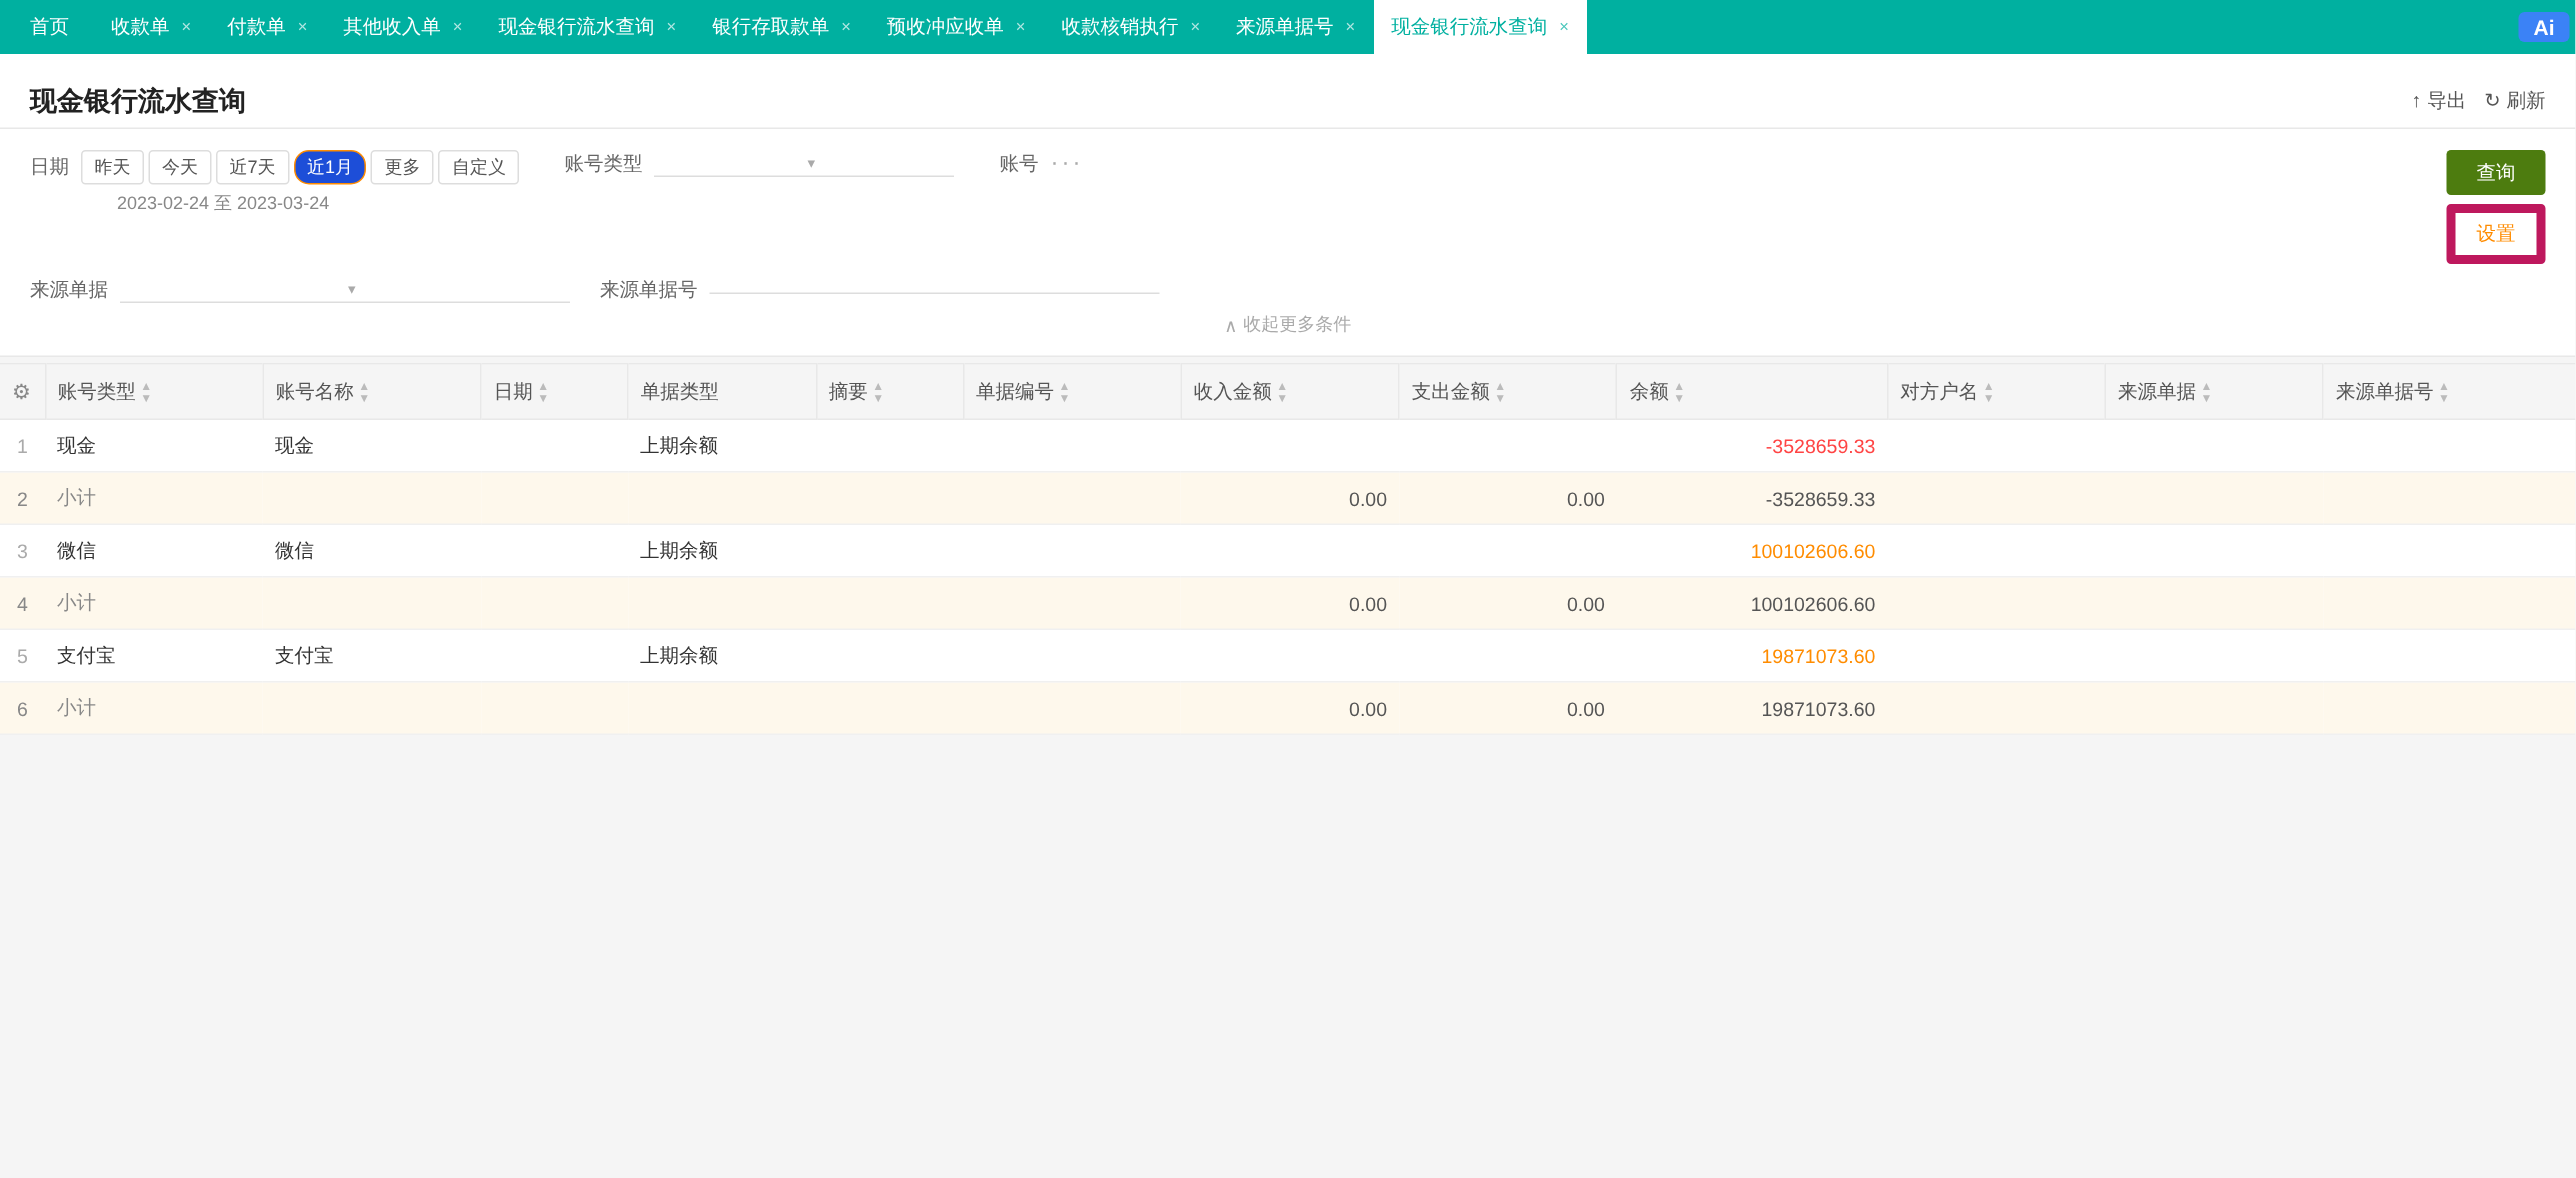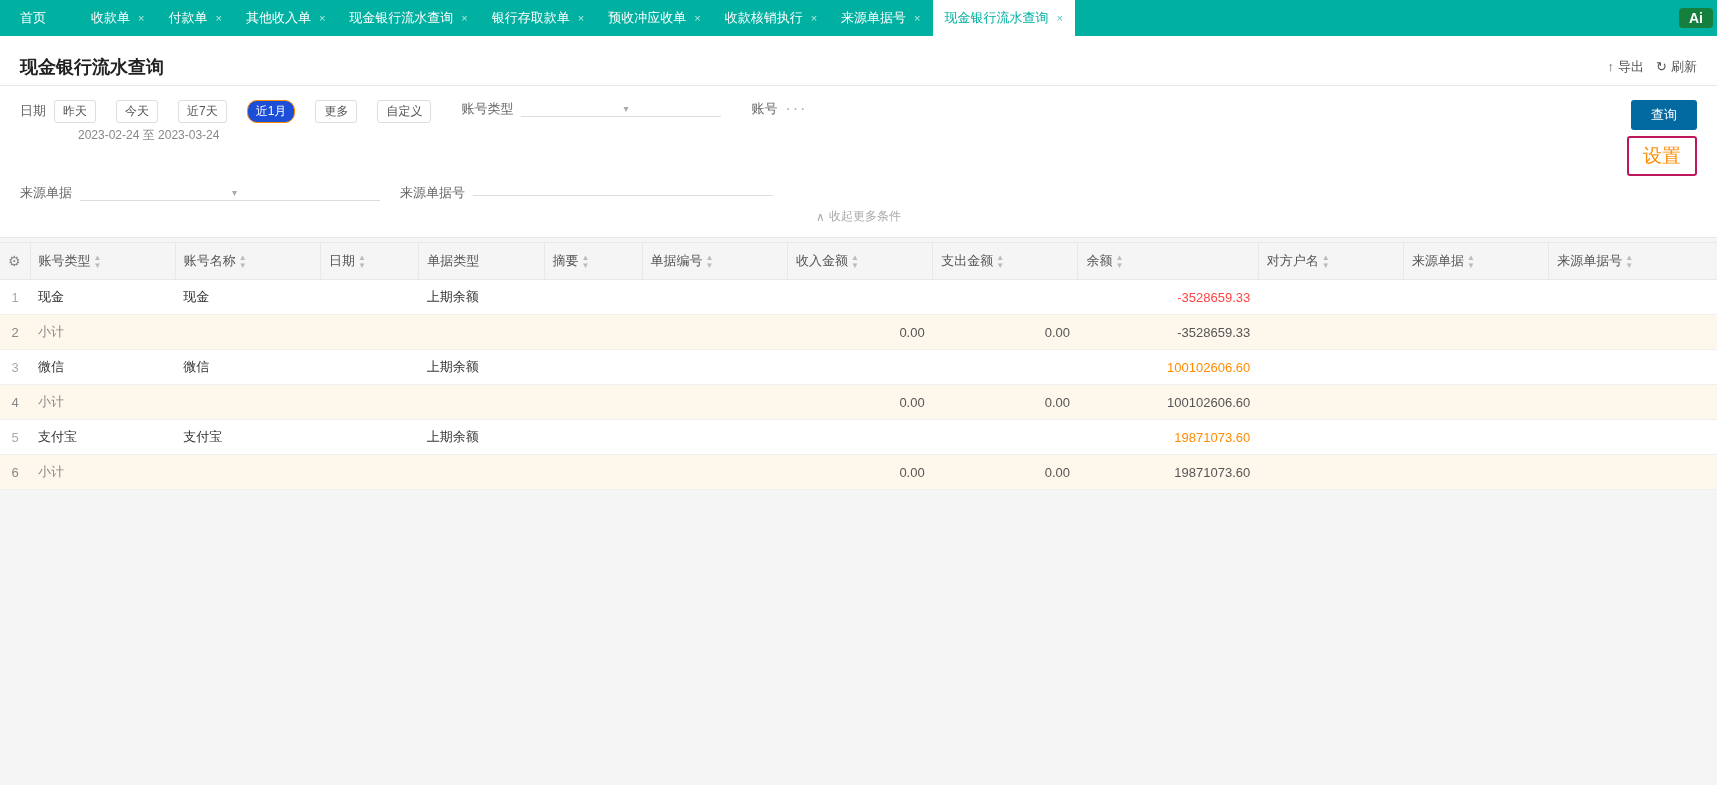--- a/index.html
+++ b/index.html
@@ -75,21 +75,21 @@
       padding: 14px 20px 10px 20px;
       border-bottom: 1px solid #e8e8e8;
     }
     .filter-label {
       color: #666;
       white-space: nowrap;
       font-size: 13px;
     }
     .date-btns {
       display: flex;
-      gap: 20px;
+      gap: 3px;
       align-items: center;
     }
     .date-btn {
       padding: 2px 8px;
       border: 1px solid #ddd;
       border-radius: 3px;
       cursor: pointer;
       font-size: 12px;
       color: #555;
       background: #fff;
@@ -119,37 +119,37 @@
       color: #333;
     }
     .more-dots {
       color: #aaa;
       cursor: pointer;
       font-size: 16px;
       letter-spacing: 2px;
     }
 
     .query-btn {
-      background: #0369a1;
+      background: #4d7c0f;
       color: #fff;
       border: none;
       padding: 6px 20px;
       border-radius: 3px;
       cursor: pointer;
       font-size: 13px;
       margin-left: auto;
     }
     .settings-btn {
       background: #fff;
       color: #ff8c00;
-      border: 2px solid #be185d;
+      border: 6px solid #be185d;
       padding: 5px 14px;
       border-radius: 3px;
       cursor: pointer;
-      font-size: 19px;
+      font-size: 13px;
     }
 
     .filter-right {
       display: flex;
       flex-direction: column;
       gap: 6px;
       align-items: flex-end;
       margin-left: auto;
     }
 
@@ -236,25 +236,24 @@
     .filter-source-item {
       display: flex;
       align-items: center;
       gap: 8px;
     }
 
     .top-nav-wrapper {
       display: flex;
       align-items: center;
       overflow: hidden;
-      gap: 17px;
     }
     .ai-badge {
       margin-left: auto;
-      background: #15803d;
+      background: #3b82f6;
       color: #fff;
       border-radius: 4px;
       padding: 2px 10px;
       font-size: 14px;
       font-weight: 600;
       cursor: pointer;
     }
   </style>
 </head>
 <body>

